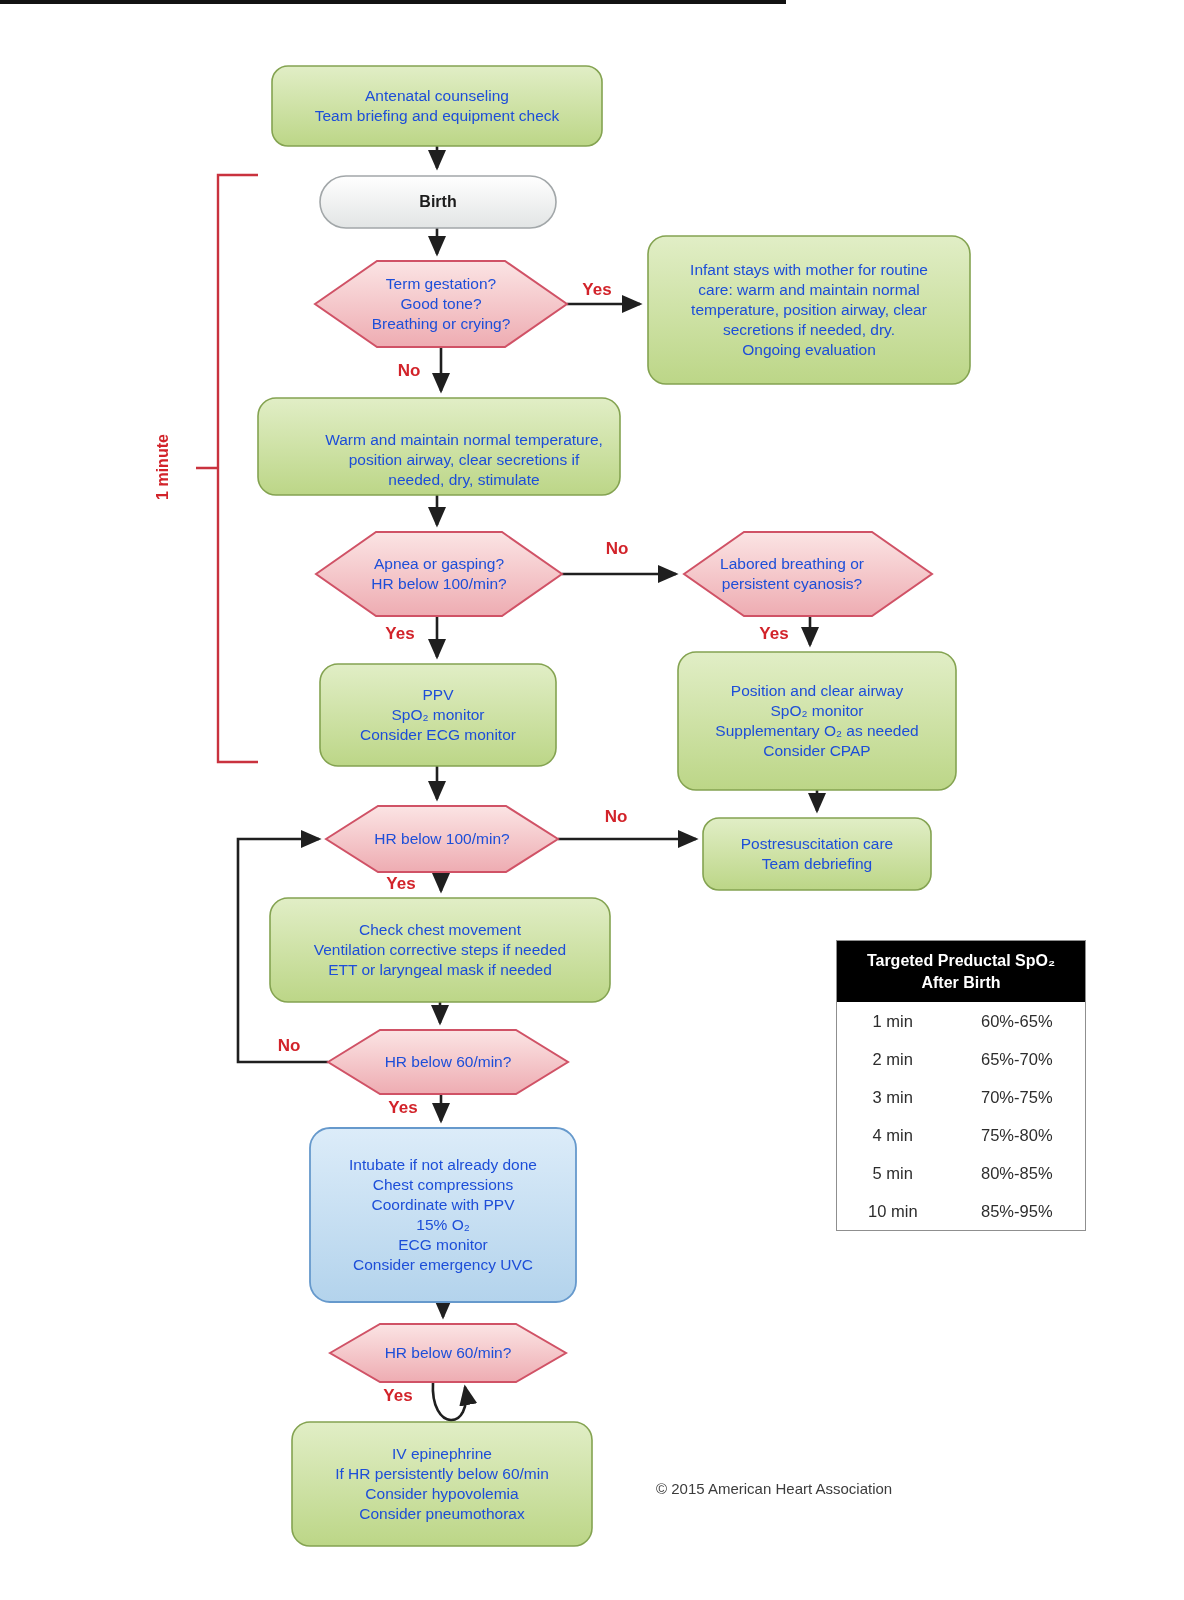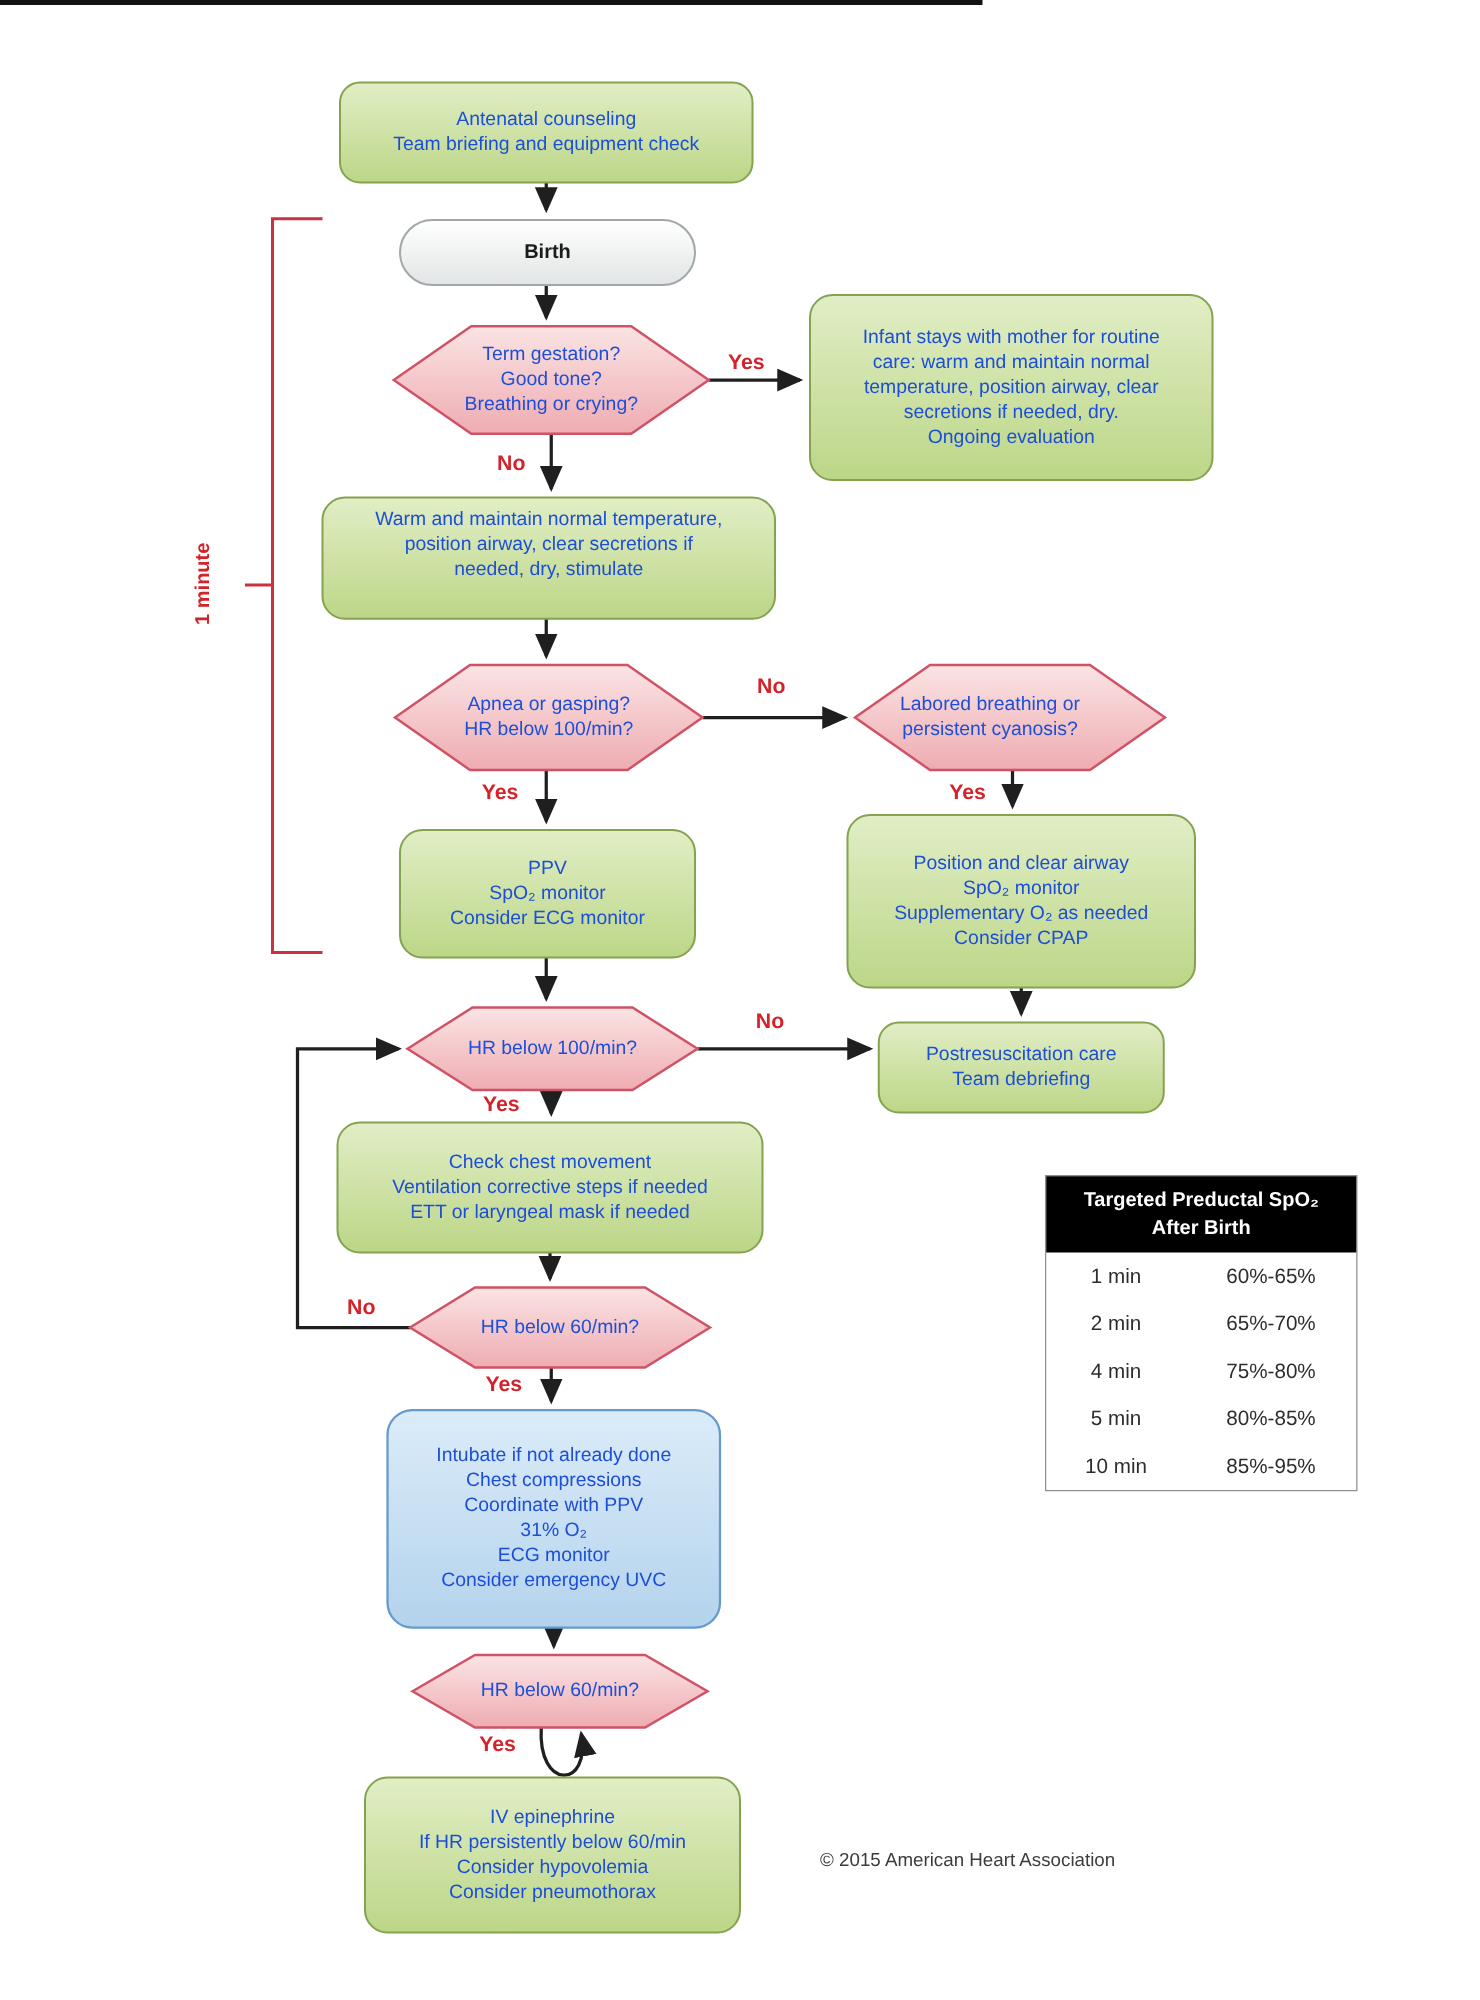--- a/index.html
+++ b/index.html
@@ -97,21 +97,21 @@
 Team briefing and equipment check</div>
   <div class="node-label bold" style="left:320px;top:176px;width:236px;height:52px;">Birth</div>
   <div class="node-label" style="left:315px;top:261px;width:252px;height:86px;">Term gestation?
 Good tone?
 Breathing or crying?</div>
   <div class="node-label" style="left:652px;top:240px;width:314px;height:140px;">Infant stays with mother for routine
 care: warm and maintain normal
 temperature, position airway, clear
 secretions if needed, dry.
 Ongoing evaluation</div>
-  <div class="node-label" style="left:258px;top:374px;width:362px;height:124px;">Warm and maintain normal temperature,
+  <div class="node-label" style="left:258px;top:398px;width:362px;height:124px;padding-left:25px;">Warm and maintain normal temperature,
 position airway, clear secretions if
 needed, dry, stimulate</div>
   <div class="node-label" style="left:316px;top:532px;width:246px;height:84px;">Apnea or gasping?
 HR below 100/min?</div>
   <div class="node-label" style="left:668px;top:532px;width:248px;height:84px;text-align:center;">Labored breathing or
 persistent cyanosis?</div>
   <div class="node-label" style="left:320px;top:664px;width:236px;height:102px;border-radius:24px;">PPV
 SpO₂ monitor
 Consider ECG monitor</div>
   <div class="node-label" style="left:678px;top:652px;width:278px;height:138px;">Position and clear airway
@@ -121,21 +121,21 @@
   <div class="node-label" style="left:326px;top:806px;width:232px;height:66px;">HR below 100/min?</div>
   <div class="node-label" style="left:703px;top:818px;width:228px;height:72px;">Postresuscitation care
 Team debriefing</div>
   <div class="node-label" style="left:270px;top:898px;width:340px;height:104px;">Check chest movement
 Ventilation corrective steps if needed
 ETT or laryngeal mask if needed</div>
   <div class="node-label" style="left:328px;top:1030px;width:240px;height:64px;">HR below 60/min?</div>
   <div class="node-label" style="left:310px;top:1128px;width:266px;height:174px;">Intubate if not already done
 Chest compressions
 Coordinate with PPV
-31% O₂
+15% O₂
 ECG monitor
 Consider emergency UVC</div>
   <div class="node-label" style="left:330px;top:1324px;width:236px;height:58px;">HR below 60/min?</div>
   <div class="node-label" style="left:292px;top:1422px;width:300px;height:124px;">IV epinephrine
 If HR persistently below 60/min
 Consider hypovolemia
 Consider pneumothorax</div>
 
   <div class="edge-label" style="left:597px;top:290px;">Yes</div>
   <div class="edge-label" style="left:409px;top:371px;">No</div>
@@ -156,20 +156,24 @@
     <div class="spo2-body">
       <div class="spo2-row">
         <span class="t">1 min</span>
         <span class="r">60%-65%</span>
       </div>
       <div class="spo2-row">
         <span class="t">2 min</span>
         <span class="r">65%-70%</span>
       </div>
       <div class="spo2-row">
+        <span class="t">3 min</span>
+        <span class="r">70%-75%</span>
+      </div>
+      <div class="spo2-row">
         <span class="t">4 min</span>
         <span class="r">75%-80%</span>
       </div>
       <div class="spo2-row">
         <span class="t">5 min</span>
         <span class="r">80%-85%</span>
       </div>
       <div class="spo2-row">
         <span class="t">10 min</span>
         <span class="r">85%-95%</span>

